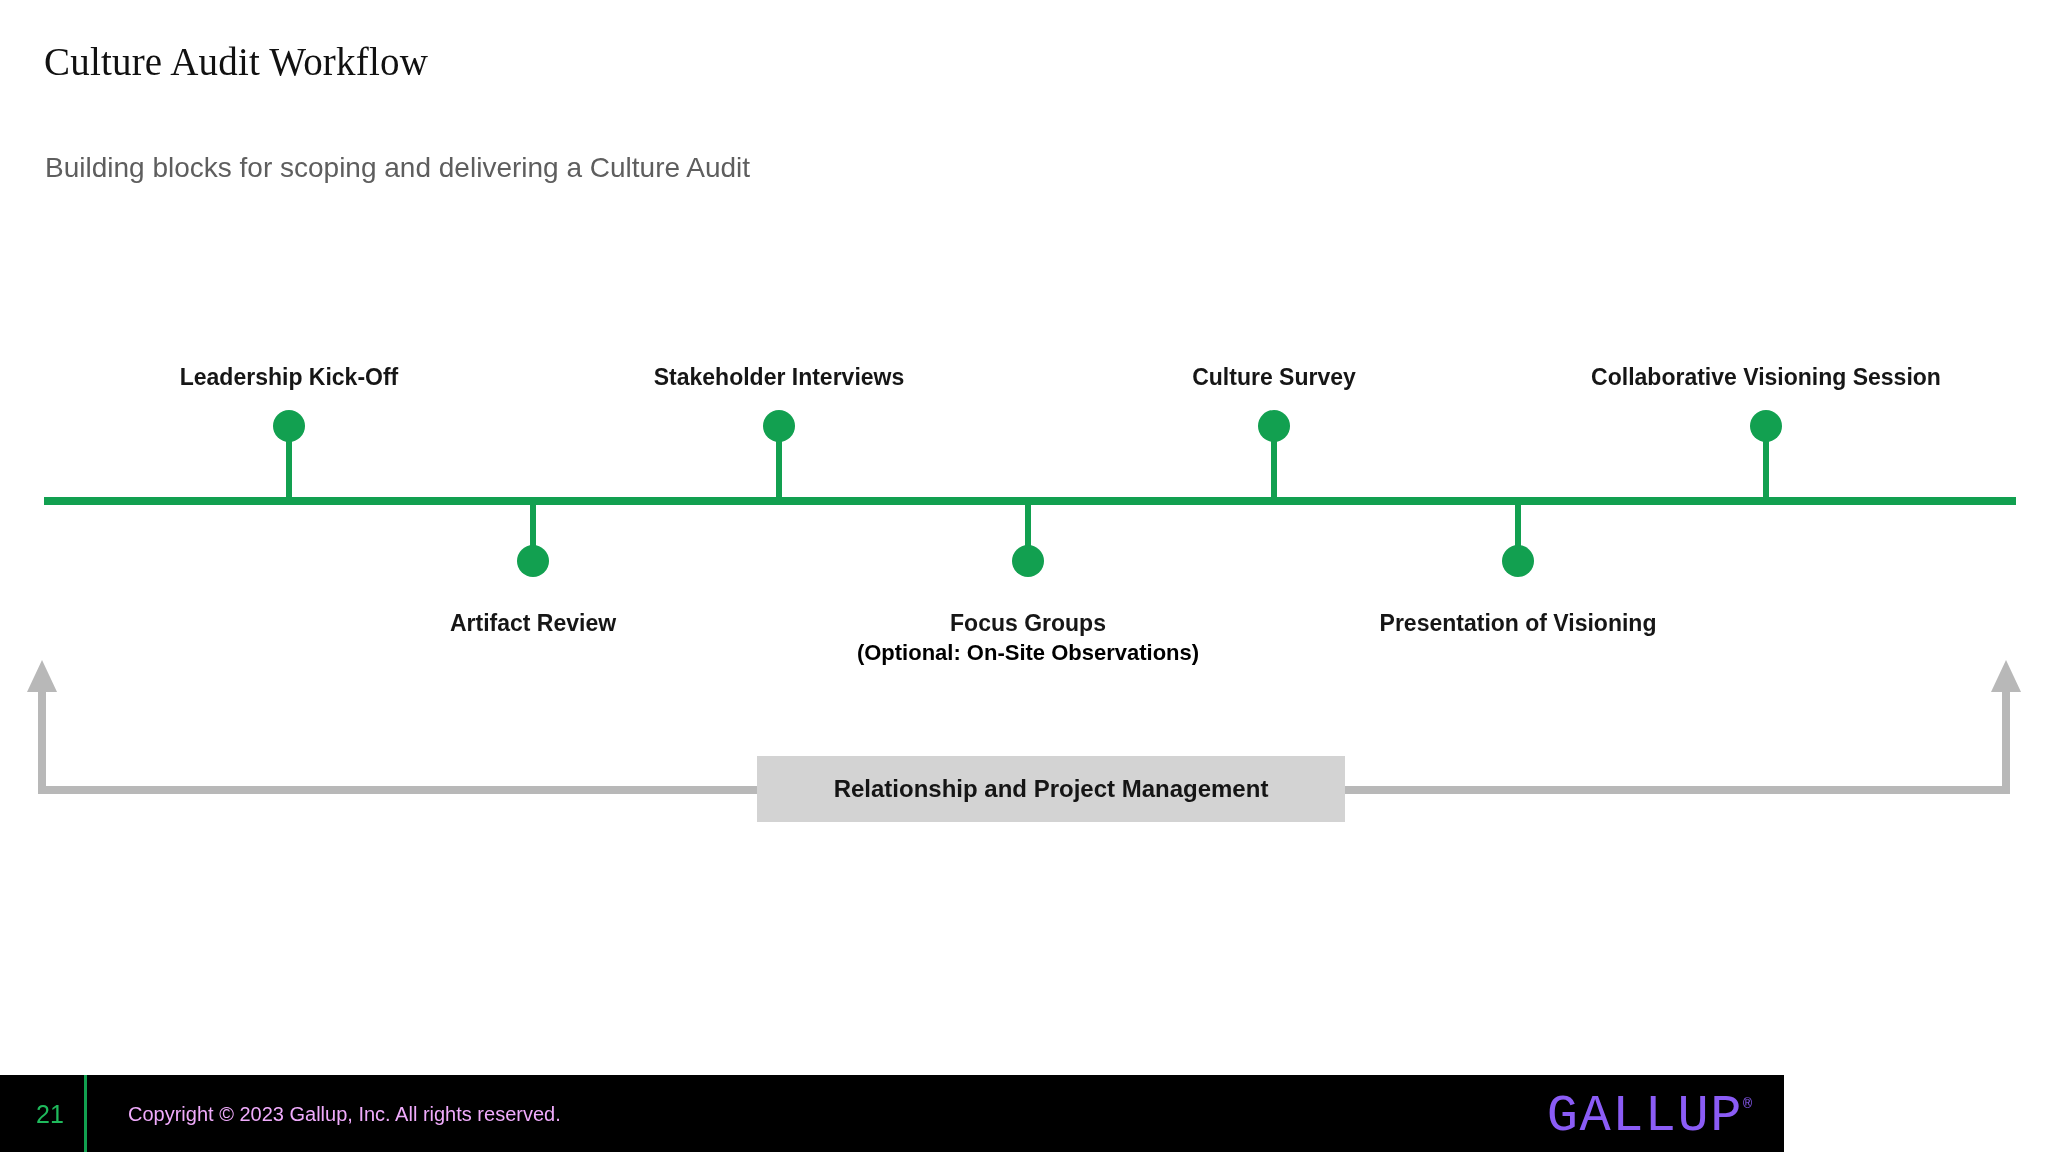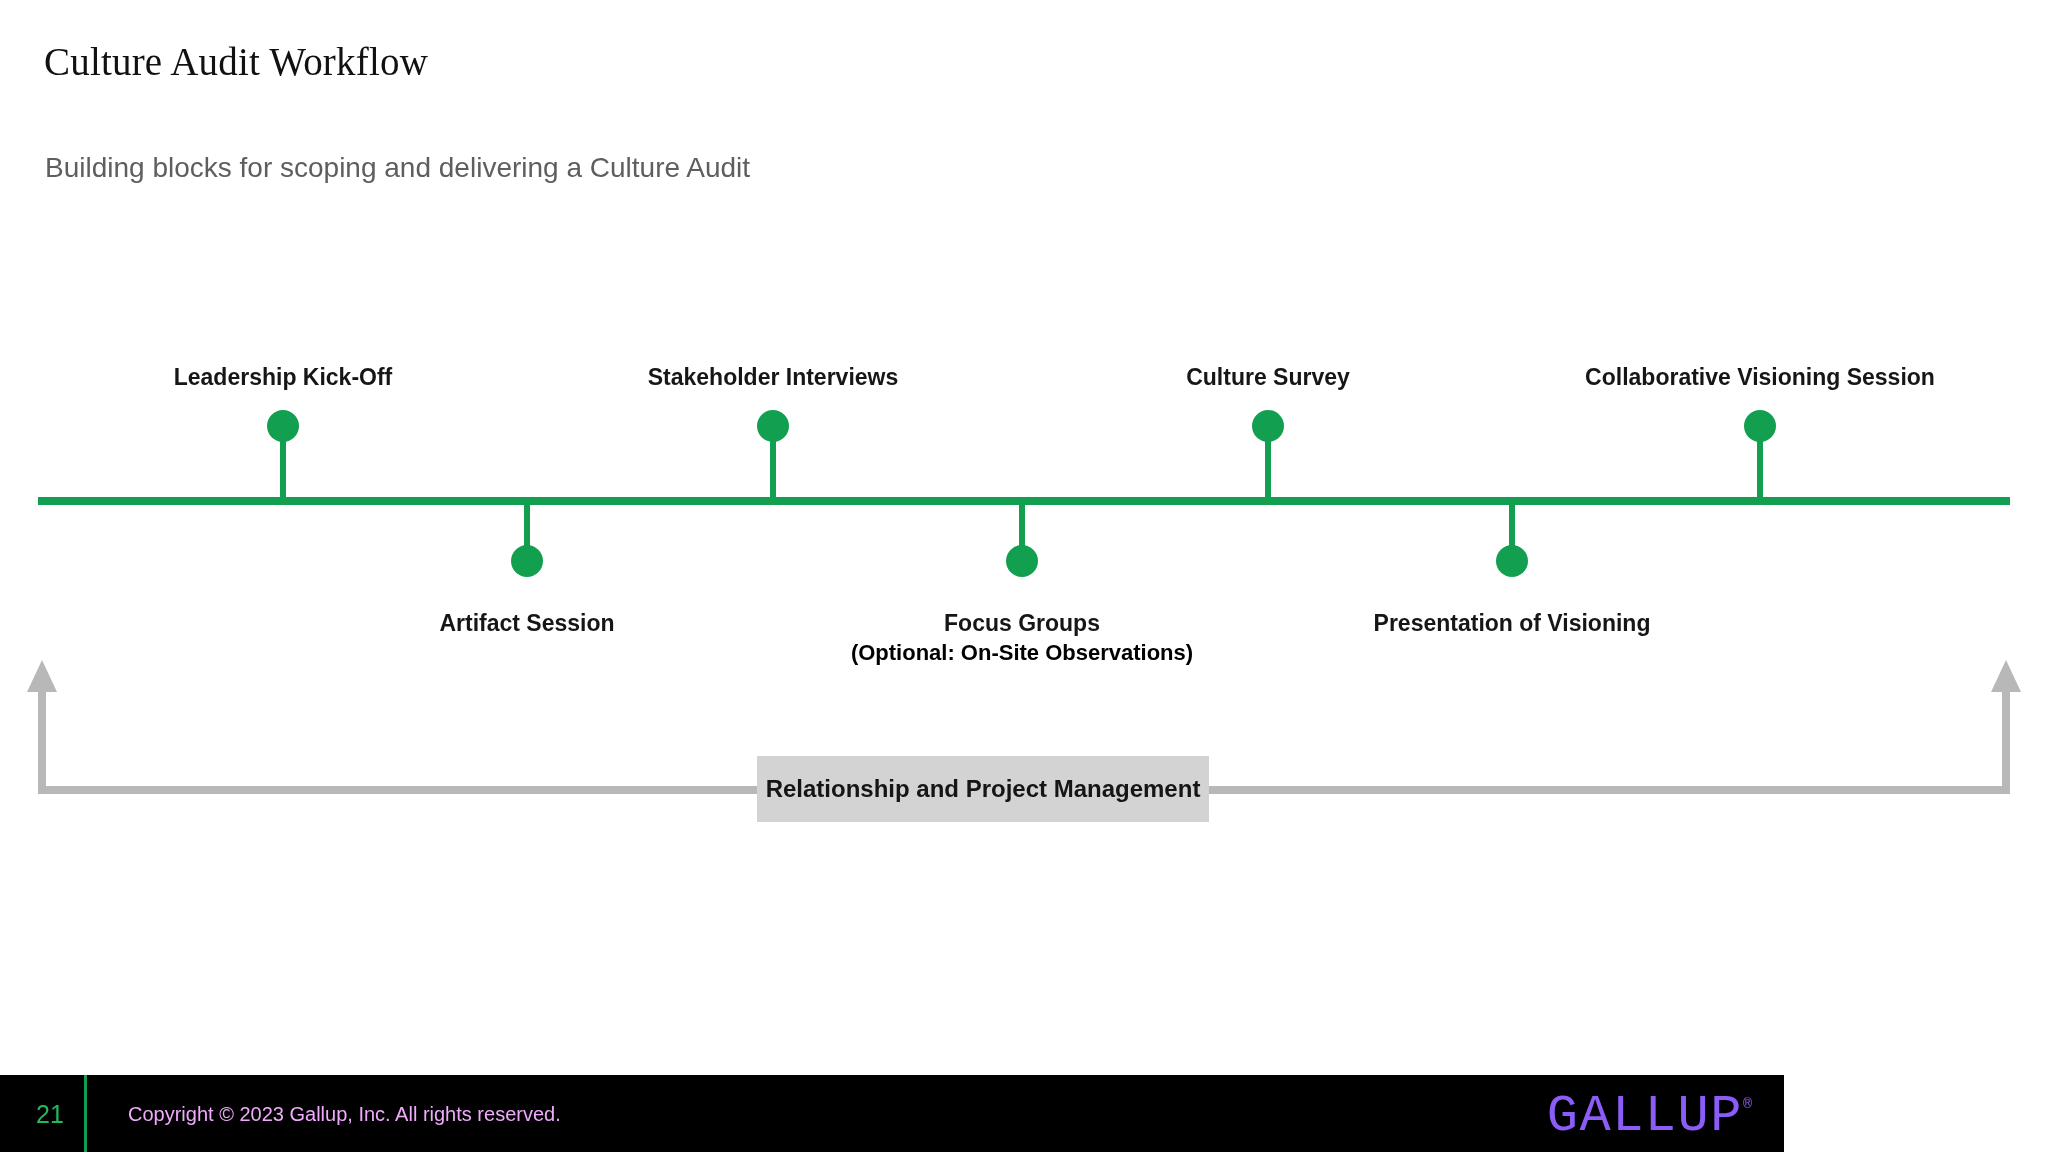--- a/index.html
+++ b/index.html
@@ -40,21 +40,21 @@
     top: 152px;
     font-family: "Liberation Sans", sans-serif;
     font-size: 28px;
     color: #5e5e5e;
     white-space: nowrap;
   }
 
   
   .timeline-area {
     position: absolute;
-    left: 0;
+    left: 6px;
     top: 0;
     width: 1708px;
     height: 1152px;
   }
 
   .timeline-axis {
     position: absolute;
     left: 38px;
     top: 497px;
     width: 1972px;
@@ -118,21 +118,21 @@
     top: 0;
     width: 2048px;
     height: 1152px;
     pointer-events: none;
   }
 
   .rpm-box {
     position: absolute;
     left: 757px;
     top: 756px;
-    width: 452px;
+    width: 588px;
     height: 66px;
     background: #d3d3d3;
     display: flex;
     align-items: center;
     justify-content: center;
   }
   .rpm-label {
     font-family: "Liberation Sans", sans-serif;
     font-size: 24px;
     font-weight: bold;
@@ -222,21 +222,21 @@
 
     <div class="node above" style="left:283px">
       <div class="dot"></div>
       <div class="stem"></div>
       <div class="node-label">Leadership Kick-Off</div>
     </div>
 
     <div class="node below" style="left:527px">
       <div class="stem"></div>
       <div class="dot"></div>
-      <div class="node-label">Artifact Session</div>
+      <div class="node-label">Artifact Review</div>
     </div>
 
     <div class="node above" style="left:773px">
       <div class="dot"></div>
       <div class="stem"></div>
       <div class="node-label">Stakeholder Interviews</div>
     </div>
 
     <div class="node below" style="left:1022px">
       <div class="stem"></div>

